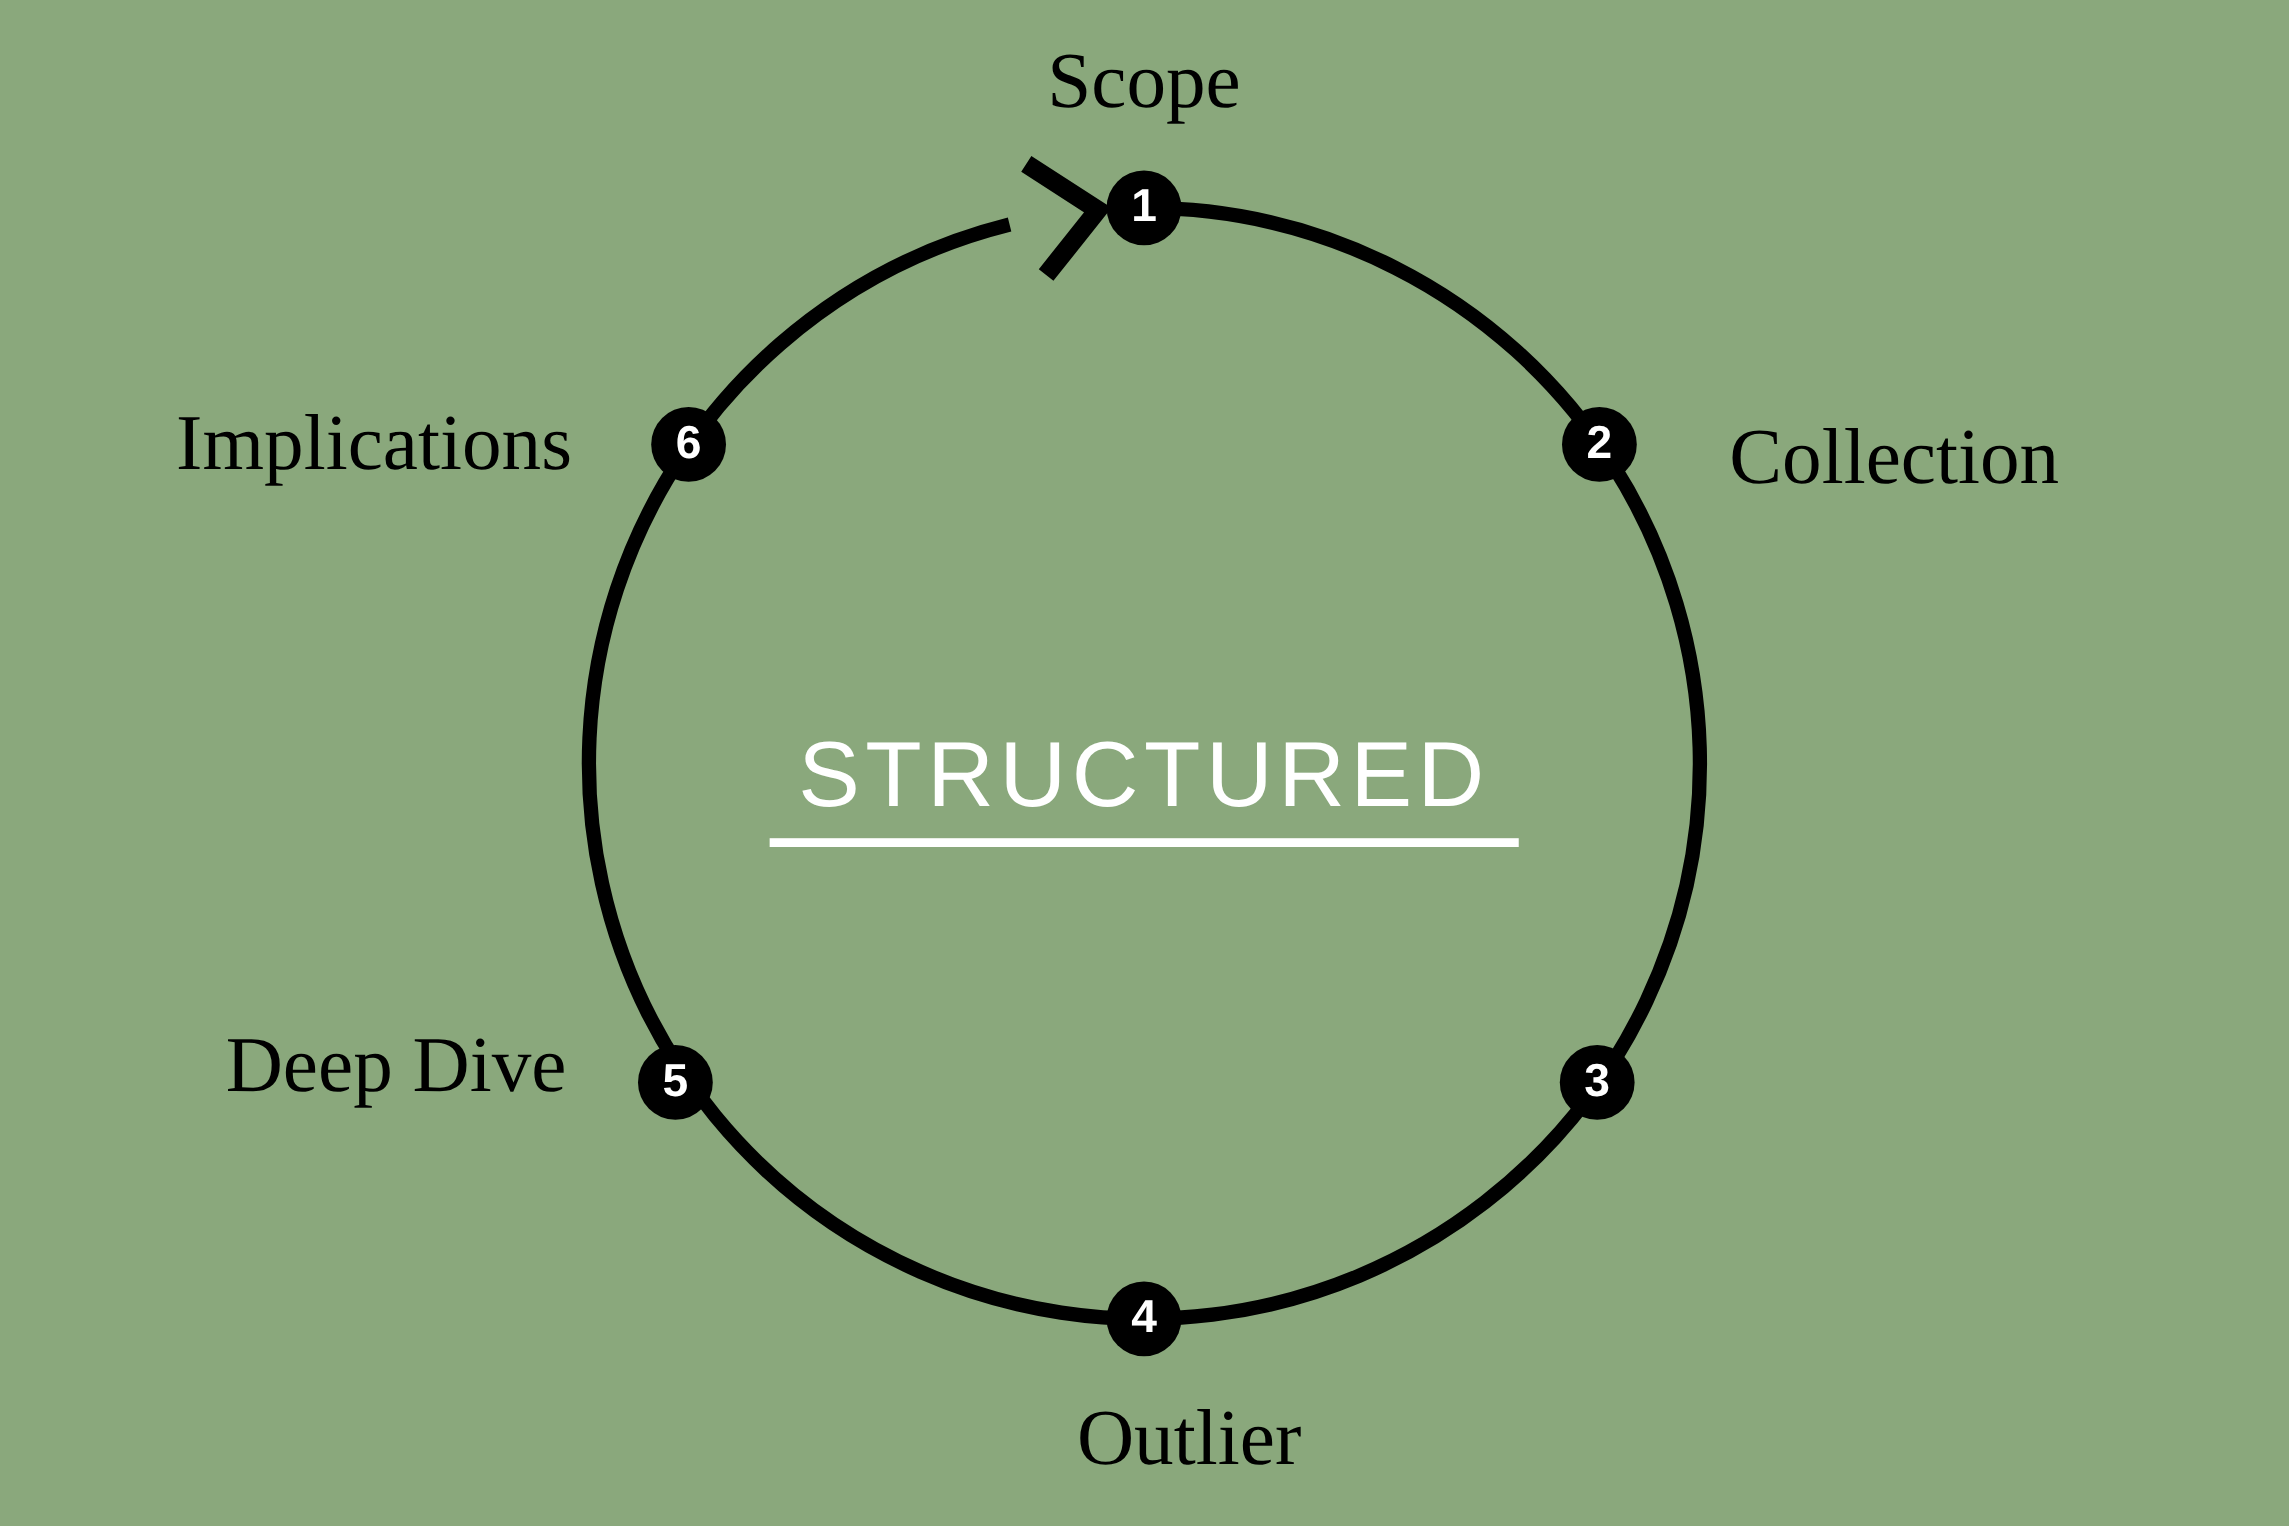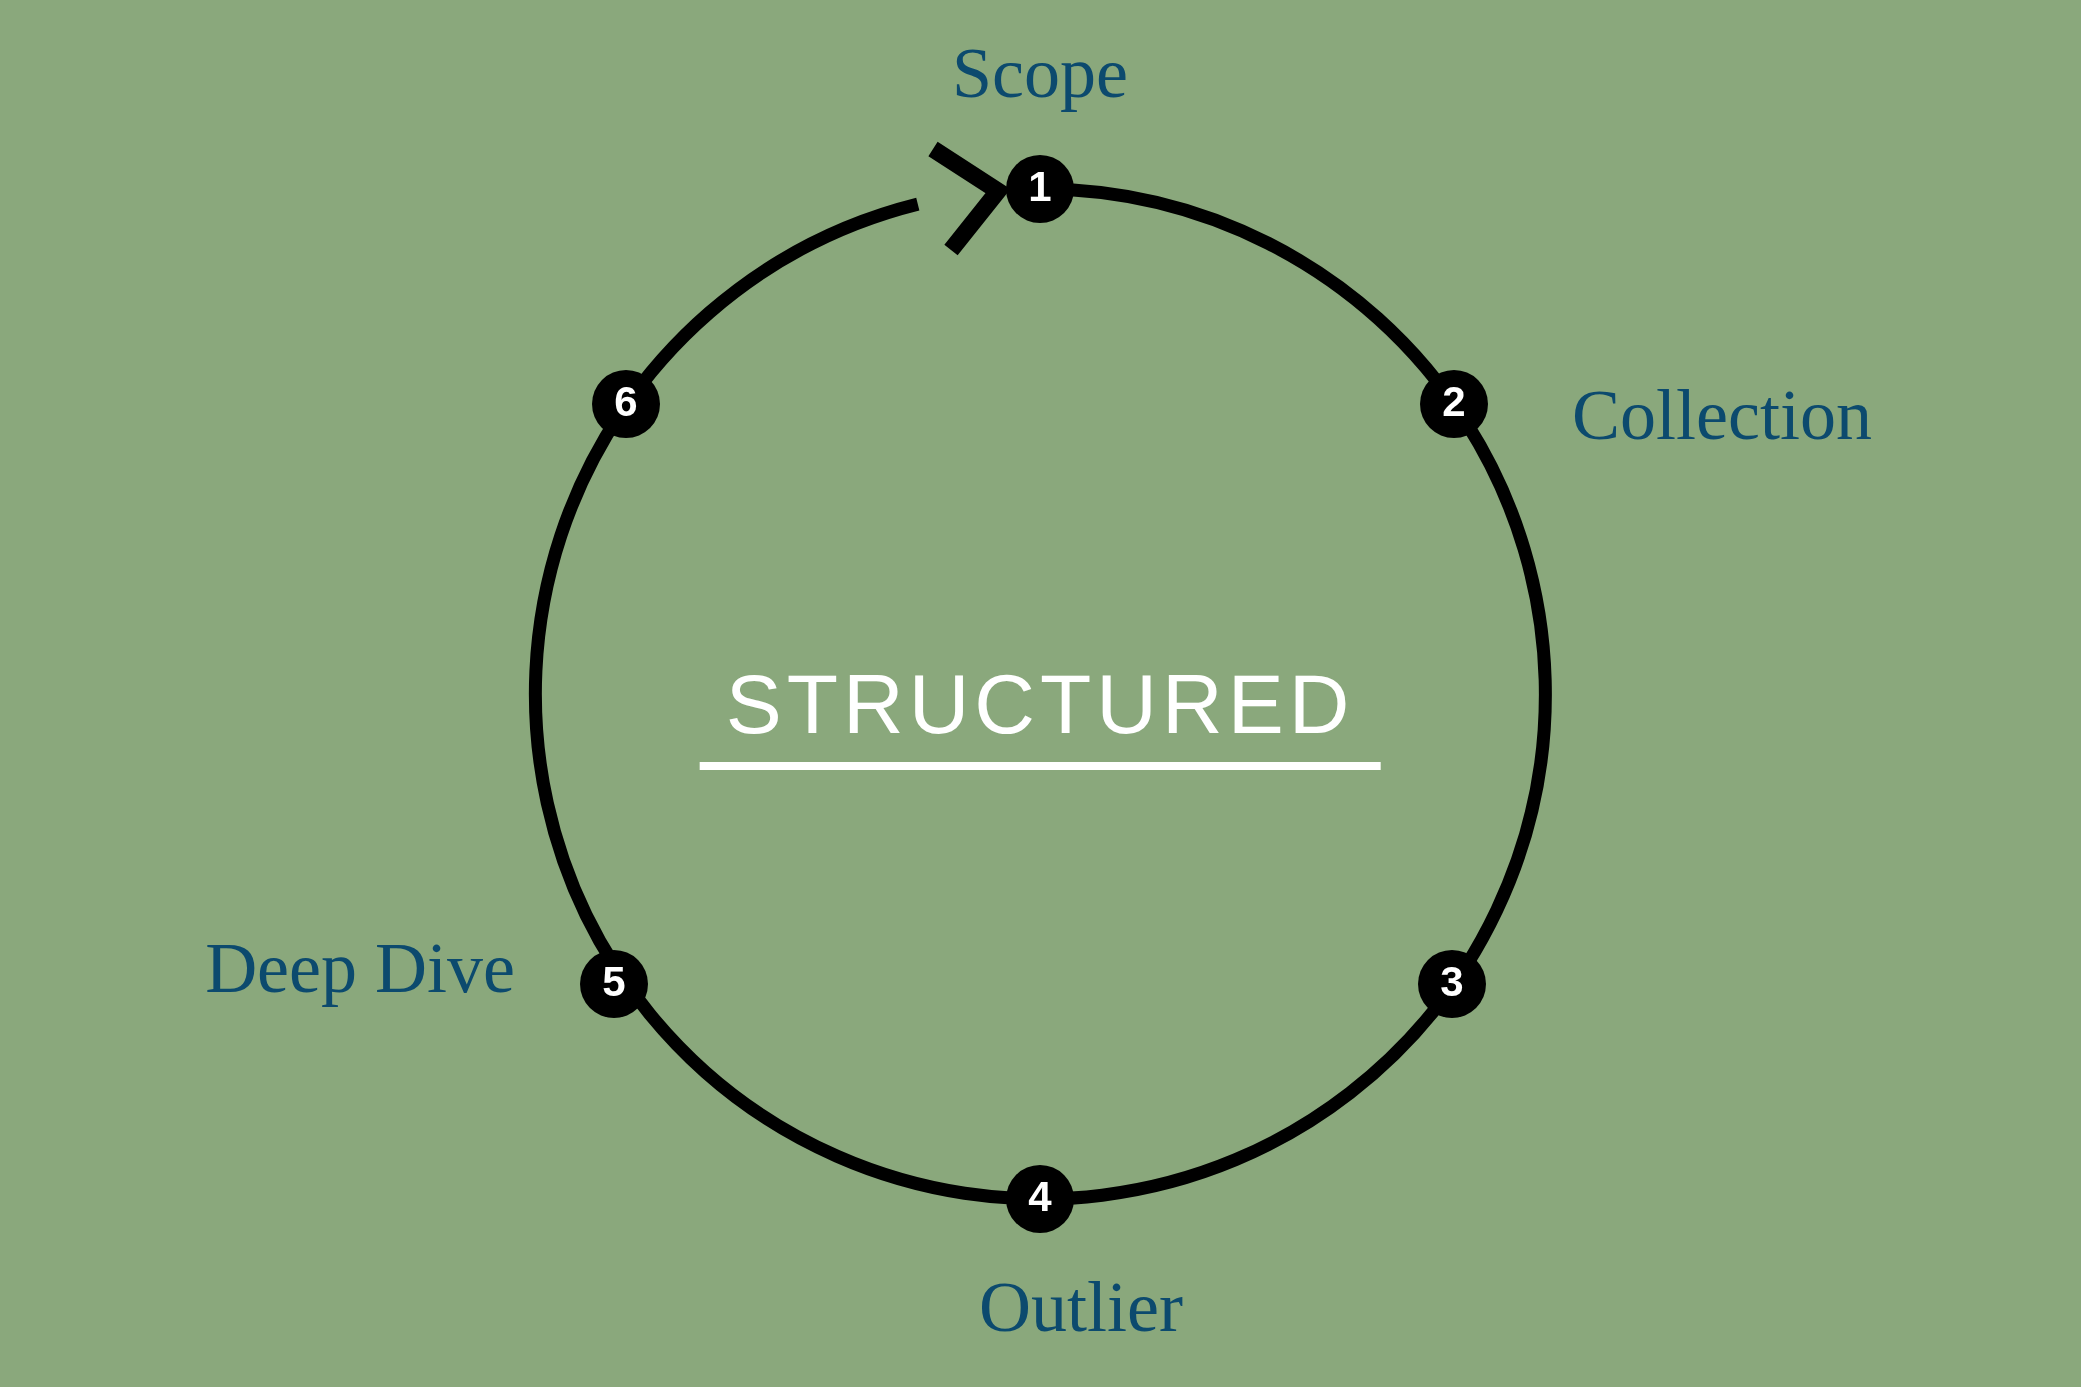--- a/index.html
+++ b/index.html
@@ -53,21 +53,21 @@
   }
   .node-1 { left: 1040px; top: 189px; }
   .node-2 { left: 1454px; top: 404px; }
   .node-3 { left: 1452px; top: 984px; }
   .node-4 { left: 1040px; top: 1199px; }
   .node-5 { left: 614px;  top: 984px; }
   .node-6 { left: 626px;  top: 404px; }
 
   .step-label {
     position: absolute;
-    color: #0c4a6e;
+    color: #000000;
     font-size: 72px;
     line-height: 1;
     white-space: nowrap;
   }
   .label-scope        { left: 1040px; top: 73px;   transform: translate(-50%, -50%); }
   .label-collection   { left: 1572px; top: 415px;  transform: translateY(-50%); }
   .label-assessment   { left: 1538px; top: 968px;  transform: translateY(-50%); }
   .label-outlier      { left: 1040px; top: 1307px; transform: translate(-50%, -50%); margin-left: 41px; }
   .label-deep-dive    { left: 515px;  top: 968px;  transform: translate(-100%, -50%); }
   .label-implications { left: 520px;  top: 402px;  transform: translate(-100%, -50%); }
@@ -121,18 +121,19 @@
     <span class="node-number">5</span>
   </div>
   <div class="node node-6">
     <span class="node-number">6</span>
   </div>
 
   <div class="step-label label-scope">Scope</div>
   <div class="step-label label-collection">Collection</div>
   <div class="step-label label-outlier">Outlier</div>
   <div class="step-label label-deep-dive">Deep Dive</div>
+  <div class="step-label label-implications">Implications</div>
 
   <div class="title-block">
     <span class="title-line">STRUCTURED</span>
   </div>
 
 </div>
 
 </body></html>

